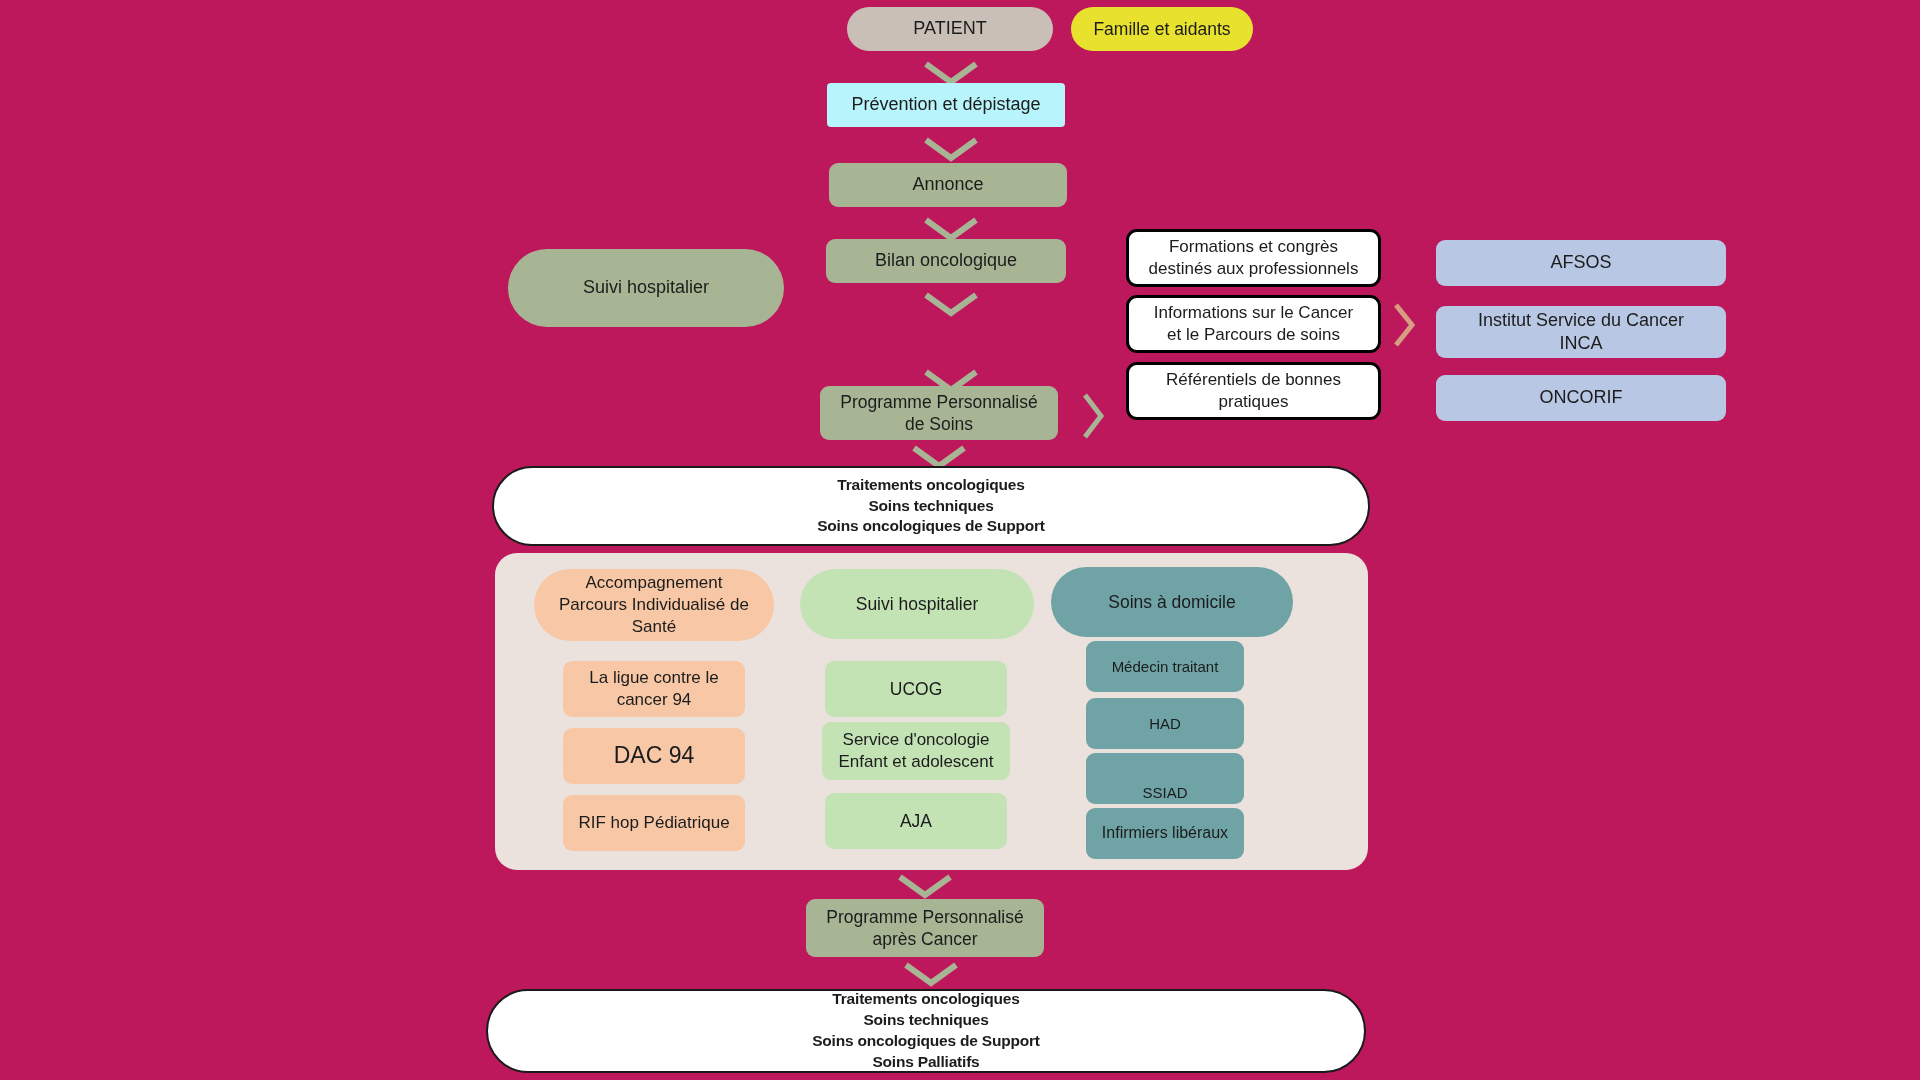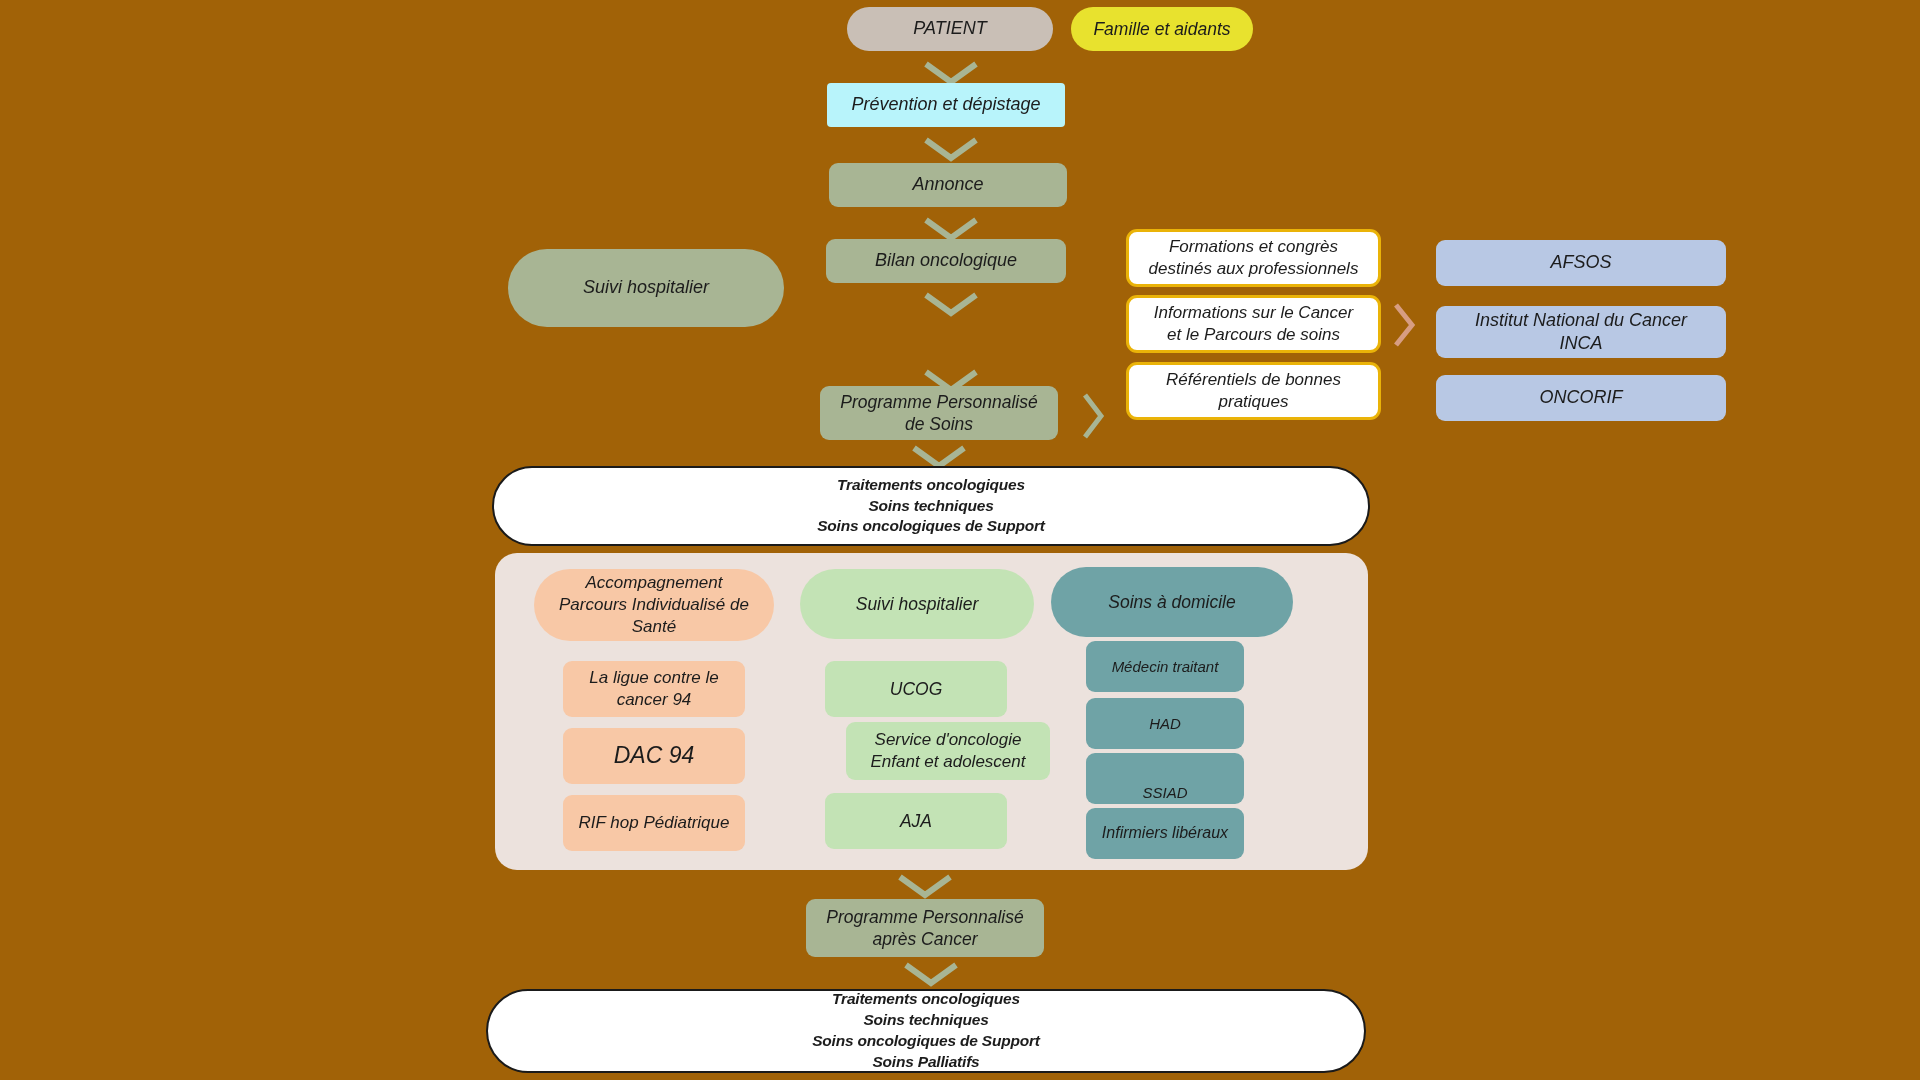--- a/index.html
+++ b/index.html
@@ -7,22 +7,21 @@
     width: 1920px;
     height: 1080px;
     background: #ffffff;
     font-family: "Liberation Sans", sans-serif;
     overflow: hidden;
   }
   #canvas {
     position: relative;
     width: 1920px;
     height: 1080px;
-    background: #a16207;
-    font-style: italic;
+    background: #be185d;
   }
   .node {
     position: absolute;
     display: flex;
     align-items: center;
     justify-content: center;
     text-align: center;
     color: #1c1c1c;
     line-height: 1.28;
     white-space: pre-line;
@@ -38,21 +37,21 @@
   .c-cyan    { background: #b8f4fb; }
   .c-sage    { background: #a8b594; }
   .c-blue    { background: #b8c8e4; }
   .c-peach   { background: #f8c8a6; }
   .c-green   { background: #c3e3b5; }
   .c-teal    { background: #6fa3a6; }
   .c-panel   { background: #ece2dd; }
 
   .outline-terracotta {
     background: #ffffff;
-    border: 3px solid #eab308;
+    border: 3px solid #000000;
     border-radius: 11px;
   }
   .outline-black {
     background: #ffffff;
     border: 2px solid #1a1a1a;
     border-radius: 60px;
   }
 
   .bold-stack {
     font-weight: bold;
@@ -157,21 +156,21 @@
   <div class="chev" style="left:1389px; top:300px;">
     <svg width="28" height="50" viewBox="0 0 28 50">
         <polyline points="7,5 23,25 7,45" fill="none" stroke="#d79d83" stroke-width="5"></polyline>
       </svg>
   </div>
 
   <div class="node rrect c-blue" style="left:1436px; top:240px; width:290px; height:46px; font-size:18px;">
     <span>AFSOS</span>
   </div>
   <div class="node rrect c-blue" style="left:1436px; top:306px; width:290px; height:52px; font-size:18px;">
-    <span>Institut National du Cancer
+    <span>Institut Service du Cancer
 INCA</span>
   </div>
   <div class="node rrect c-blue" style="left:1436px; top:375px; width:290px; height:46px; font-size:18px;">
     <span>ONCORIF</span>
   </div>
 
   <div class="node outline-black bold-stack" style="left:492px; top:466px; width:878px; height:80px;">
     <span>Traitements oncologiques
 Soins techniques
 Soins oncologiques de Support</span>
@@ -194,21 +193,21 @@
   <div class="node rrect c-peach" style="left:563px; top:795px; width:182px; height:56px; font-size:17px;">
     <span>RIF hop Pédiatrique</span>
   </div>
 
   <div class="node pill c-green" style="left:800px; top:569px; width:234px; height:70px; font-size:17.5px;">
     <span>Suivi hospitalier</span>
   </div>
   <div class="node rrect c-green" style="left:825px; top:661px; width:182px; height:56px; font-size:17.5px;">
     <span>UCOG</span>
   </div>
-  <div class="node rrect c-green" style="left:822px; top:722px; width:204px; height:58px; font-size:17px;margin-left:24px;">
+  <div class="node rrect c-green" style="left:822px; top:722px; width:188px; height:58px; font-size:17px;">
     <span>Service d'oncologie
 Enfant et adolescent</span>
   </div>
   <div class="node rrect c-green" style="left:825px; top:793px; width:182px; height:56px; font-size:17.5px;">
     <span>AJA</span>
   </div>
 
   <div class="node pill c-teal" style="left:1051px; top:567px; width:242px; height:70px; font-size:17.5px;">
     <span>Soins à domicile</span>
   </div>

